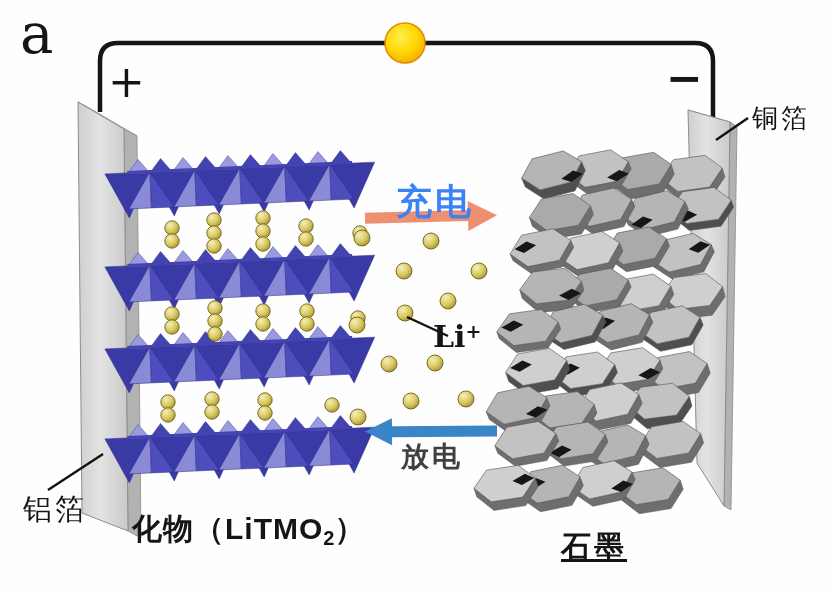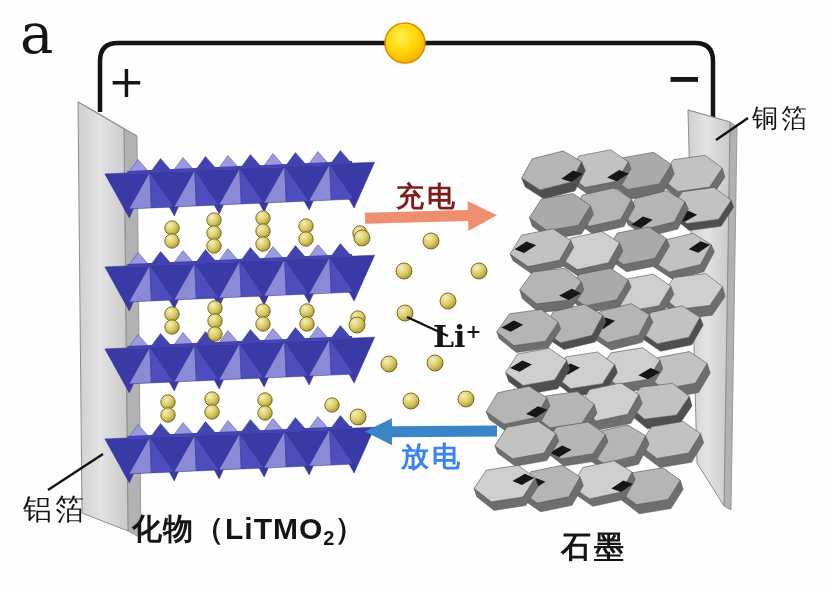--- a/index.html
+++ b/index.html
@@ -389,26 +389,26 @@
   <div class="txt panel-letter" style="left:20px;top:6px;">a</div>
 
   <div class="txt sign" style="left:108px;top:60px;">+</div>
 
   <div class="txt sign" style="left:666px;top:56px;font-weight:700;">−</div>
 
   <div class="txt cjk-light" style="left:752px;top:101px;font-size:26px;">铜箔</div>
 
   <div class="txt cjk-light" style="left:23px;top:490px;font-size:29px;">铝箔</div>
 
-  <div class="txt cjk" style="left:396px;top:178px;font-size:28px;color:#7f1d1d;">充电</div>
-
-  <div class="txt cjk" style="left:401px;top:438px;font-size:28px;color:#3b82f6;">放电</div>
+  <div class="txt cjk" style="left:396px;top:178px;font-size:36px;color:#3b82f6;">充电</div>
+
+  <div class="txt cjk" style="left:401px;top:438px;font-size:28px;color:#404040;">放电</div>
 
   <div class="txt li-label" style="left:433px;top:322px;text-align:right;">
     <span>Li</span><span class="sup">+</span>
   </div>
 
   <div class="txt cap" style="left:132px;top:510px;">
     <div><span>化物（LiTMO</span><span class="sub">2</span><span>）</span></div>
   </div>
 
-  <div class="txt cjk" style="left:561px;top:527px;font-size:30px;">石墨</div>
+  <div class="txt cjk" style="left:561px;top:527px;font-size:30px;text-decoration:underline;">石墨</div>
 </div>
 
 </body></html>

